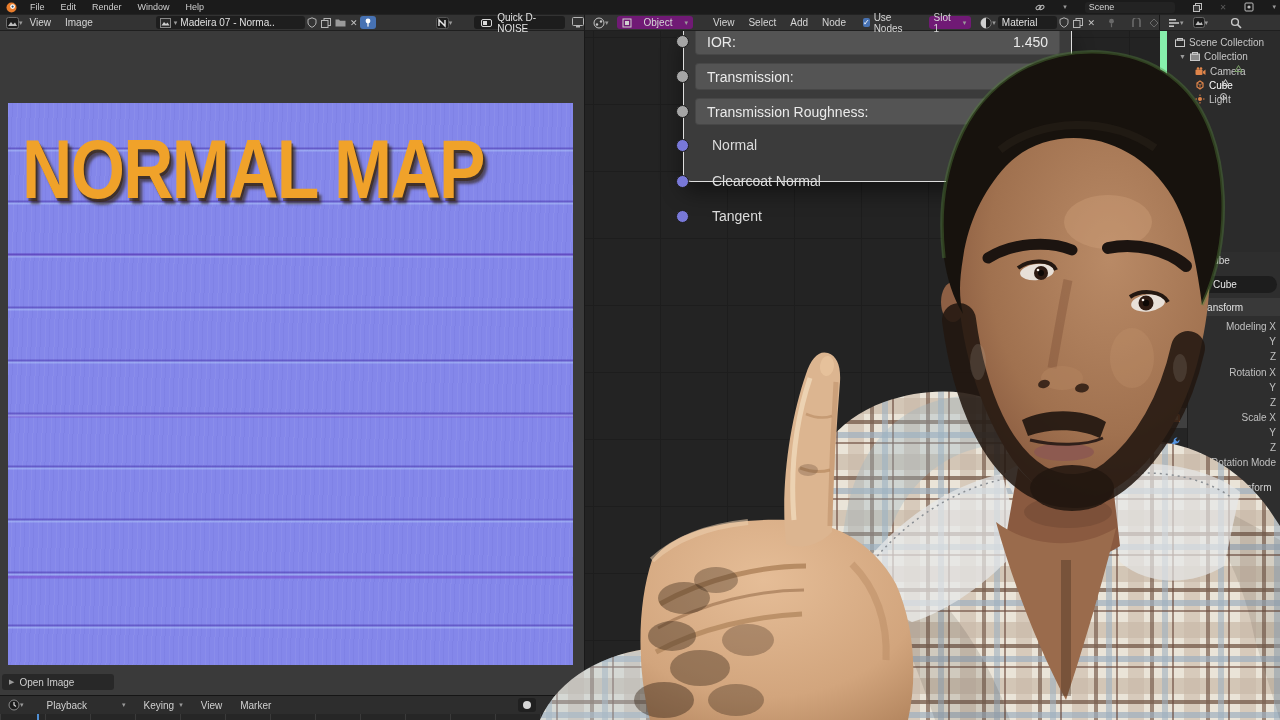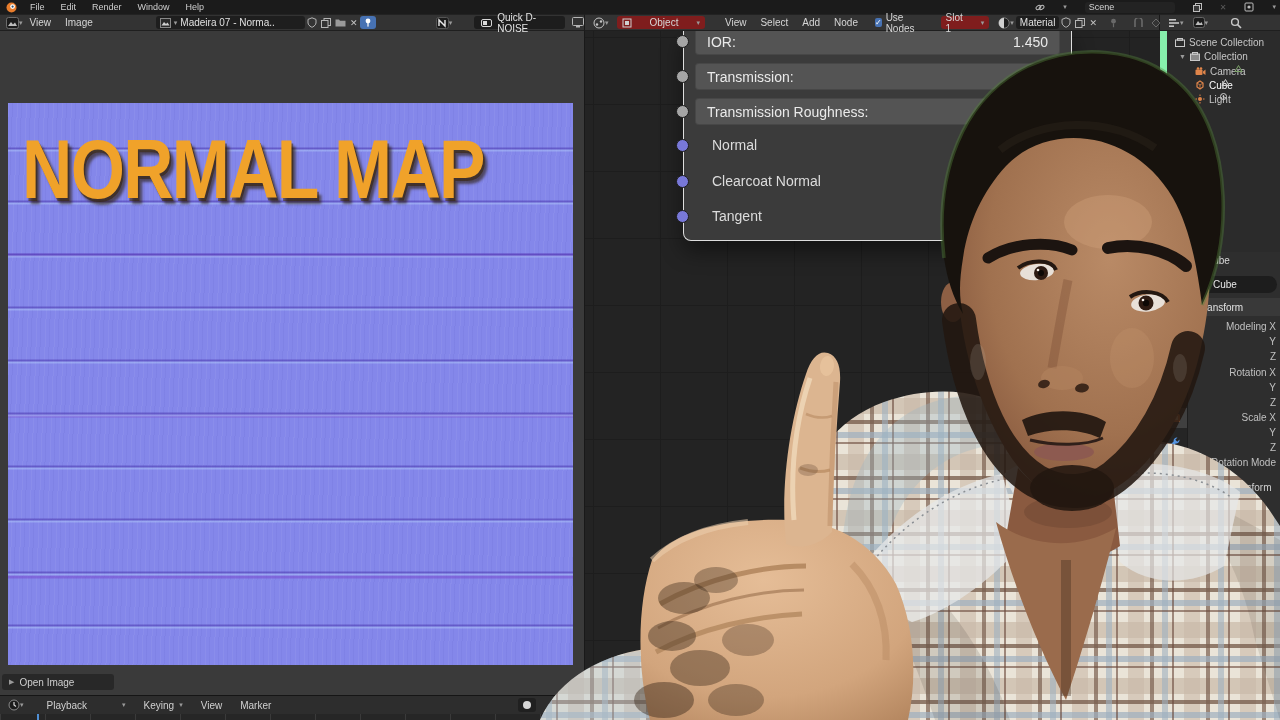--- a/index.html
+++ b/index.html
@@ -27,22 +27,22 @@
   .hdr-shader{left:585px;width:575px;border-right:1px solid #1a1a1a;}
   .hdr-outliner{left:1160px;width:120px;}
   .hmenu{padding:0 7px;}
   .datablock{background:#1e1e1e;border-radius:3px;height:13px;display:flex;align-items:center;
              padding:0 4px;gap:3px;margin:0 2px;color:#e0e0e0;}
   .pinbtn{background:#4772b3;border-radius:3px;width:17px;height:13px;display:flex;
           align-items:center;justify-content:center;margin-left:3px;}
   .dim{opacity:.35;}
   .chk{width:9px;height:9px;background:#4772b3;border-radius:2px;color:#fff;font-size:8px;
        line-height:9px;text-align:center;margin-right:4px;}
-  .dropfield{background:#7f1d1d;border-radius:3px;height:13px;display:flex;align-items:center;
-             padding:0 5px;gap:18px;margin:0 3px;}
+  .dropfield{background:#701a75;border-radius:3px;height:13px;display:flex;align-items:center;
+             padding:0 5px;gap:12px;margin:0 3px;}
   .caret{font-size:7px;color:#9a9a9a;}
   .dnoise{background:#1d1d1d;border-radius:3px;height:13px;display:flex;align-items:center;
           gap:5px;padding:0 7px;color:#e3e3e3;}
   
   .imgedit{position:absolute;left:0;top:31px;width:585px;height:664px;background:#3a3a3a;
            border-right:1px solid #191919;box-sizing:border-box;}
   .texture{position:absolute;left:8px;top:72px;width:565px;height:562px;overflow:hidden;
     background-color:#8487ea;
     background-image:
       repeating-linear-gradient(180deg, rgba(70,60,190,0) 0px, rgba(70,60,190,0) 44px,
@@ -57,21 +57,21 @@
      letter-spacing:-2px;color:#f0a22a;transform:scale(.85,1.02);transform-origin:left top;
      text-shadow:5px 6px 3px rgba(42,26,4,.6),2px 3px 0 rgba(70,44,6,.55);white-space:nowrap;}
   .open-image{position:absolute;left:2px;top:643px;width:112px;height:16px;background:#282828;
      border-radius:3px;display:flex;align-items:center;gap:5px;padding-left:7px;
      font-size:10px;color:#cfcfcf;box-sizing:border-box;}
   
   .nodeedit{position:absolute;left:585px;top:31px;width:575px;height:664px;background:#232323;
      background-image:linear-gradient(#1d1d1d 1px,transparent 1px),
                       linear-gradient(90deg,#1d1d1d 1px,transparent 1px);
      background-size:67px 67px;background-position:8px 6px;}
-  .node{position:absolute;left:98px;top:0;width:389px;height:210px;background:#3b3b3b;
+  .node{position:absolute;left:98px;top:0;width:389px;height:151px;background:#3b3b3b;
      border:1.5px solid #dedede;border-top:none;border-radius:0 0 8px 8px;
      box-shadow:0 10px 22px rgba(0,0,0,.45);overflow:visible;box-sizing:border-box;}
   .nrow{position:absolute;left:11px;right:11px;height:27px;background:#545454;border-radius:4px;
      display:flex;align-items:center;justify-content:space-between;padding:0 12px;
      font-size:14px;color:#eaeaea;box-shadow:inset 0 0 0 1px rgba(0,0,0,.15);}
   .nout{position:absolute;left:28px;height:24px;display:flex;align-items:center;
      font-size:14px;color:#dcdcdc;}
   .sock{position:absolute;left:-8px;width:13px;height:13px;border-radius:50%;
      border:1px solid #1c1c1c;box-sizing:border-box;}
   .sock.gray{background:#a5a5a5;}

